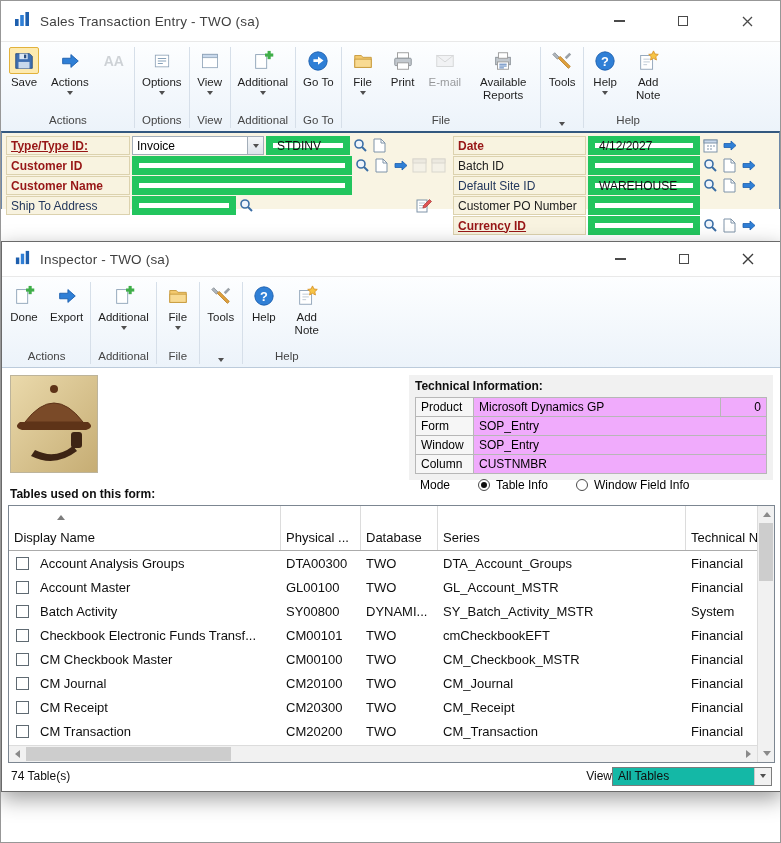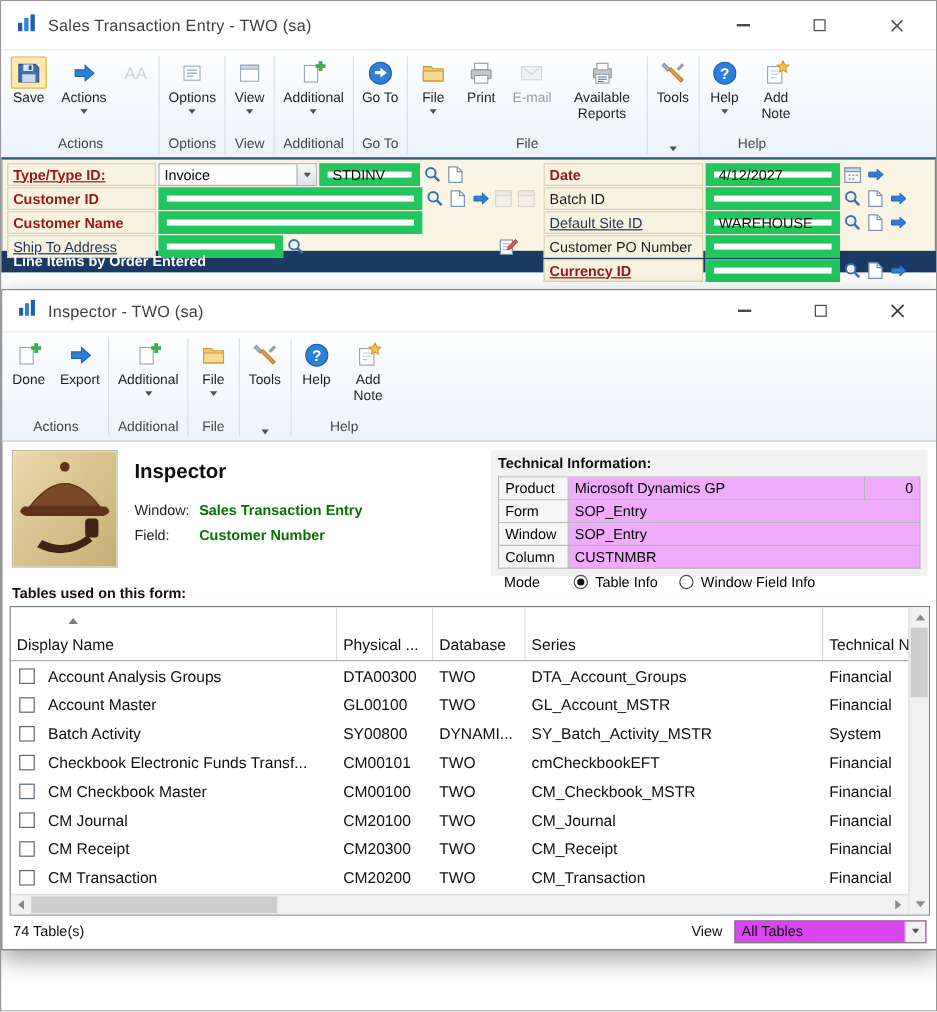--- a/index.html
+++ b/index.html
@@ -22,35 +22,35 @@
   .ribbon.h90{height:90px}
   .ribbon.h92{height:92px}
   .rgroup{display:flex;flex-direction:column;justify-content:space-between}
   .rrow{display:flex;align-items:flex-start}
   .rbtn{display:flex;flex-direction:column;align-items:center;gap:2px;padding:3px 6px 0;font-size:11.5px;color:#1e1e1e;min-width:36px;cursor:default}
   .rbtn .lbl{text-align:center;line-height:1.15;max-width:60px}
   .rbtn .lbl.narrow{max-width:34px}
   .rbtn.disabled{opacity:.45}
   .iconbox{height:27px;display:flex;align-items:center;justify-content:center;padding:1px 3px}
   .iconbox.hl{background:#fdeab0;border:1px solid #e2b23c;border-radius:2px}
-  .aa-ic{font-weight:normal;color:#9aa0a6;font-size:14px}
+  .aa-ic{font-weight:bold;color:#9aa0a6;font-size:14px}
   .dd{width:0;height:0;border-left:3.5px solid transparent;border-right:3.5px solid transparent;border-top:4px solid #4f4f4f;display:inline-block}
   .glabel{display:flex;align-items:center;justify-content:center;gap:3px;font-size:11.5px;color:#454545;padding:2px 6px 5px}
   .vsep{width:1px;background:#d6dfe9;margin:3px 1px}
 
   
   .formarea{height:78px;background:#f9f4e3;border-top:2px solid #33587f;border-left:1px solid #6d88a8;border-right:1px solid #6d88a8;padding:3px 3px 16px 4px;display:flex;gap:6px}
   .fcol{display:flex;flex-direction:column}
   .frow{display:flex;align-items:center;height:20px;margin-bottom:1px;gap:2px}
   .flabel{width:124px;height:19px;border:1px solid #dcd2ae;background:#f8f3e0;display:flex;align-items:center;padding:0 4px;font-size:12px;font-weight:bold;color:#1c1c1c;white-space:nowrap;overflow:hidden}
   .fcol.right .flabel{width:133px}
   .flabel.req{color:#971616}
   .flabel.lnk{text-decoration:underline}
   .flabel.plain{font-weight:normal}
-  .flabel.dlnk{font-weight:normal;text-decoration:underline;color:#23375c}
+  .flabel.dlnk{font-weight:normal;color:#23375c}
   .finput{height:19px;border:7px solid #22c55e;background:#fff;font-size:12px;display:flex;align-items:center;padding:0 4px;color:#101010}
   .combo{display:flex;align-items:stretch;height:19px;border:1px solid #a3aeb9;background:#fff}
   .combo .ctext{flex:1;font-size:12px;display:flex;align-items:center;padding:0 4px}
   .combo .cbtn{width:16px;border-left:1px solid #a3aeb9;background:linear-gradient(#f5f7f9,#dde3ea);display:flex;align-items:center;justify-content:center}
   .fic{display:flex;align-items:center;justify-content:center;width:17px;height:18px}
   .fic.dim{opacity:.45}
   .sectionbar{height:18px;background:#1a3a64;display:flex;align-items:center;padding:0 10px;color:#fff;font-size:12px;font-weight:bold;overflow:hidden}
 
   
   .insp{position:absolute;top:240px;left:0;width:781px;height:551px;background:#fff;border:1px solid #6a6a6a;box-shadow:0 7px 20px rgba(0,0,0,.38);display:flex;flex-direction:column}
@@ -65,21 +65,21 @@
   .tech{margin-left:auto;width:364px;background:#f1f1f1;padding:4px 6px 0;font-size:12px}
   .tech h3{font-size:12px;font-weight:bold;margin-bottom:4px;color:#0f0f0f}
   .ti{border-top:1px solid #b7b7b7;border-left:1px solid #b7b7b7}
   .ti-row{display:flex;height:19px}
   .ti-row>div{border-right:1px solid #b7b7b7;border-bottom:1px solid #b7b7b7;display:flex;align-items:center;padding:0 5px;background:#f0abfc;font-size:12px;overflow:hidden;white-space:nowrap}
   .ti-k{width:58px;background:#f6f6f6 !important;flex:none}
   .ti-v{flex:1}
   .ti-n{width:46px;justify-content:flex-end;flex:none}
   .mode{display:flex;align-items:center;height:21px;font-size:12px}
   .mode .mk{width:63px;padding-left:5px}
-  .mode .opts{display:flex;gap:18px}
+  .mode .opts{display:flex;gap:28px}
   .radio{display:flex;align-items:center;gap:6px}
   .rdot{width:12px;height:12px;border:1px solid #4a4a4a;border-radius:50%;background:#fff;display:flex;align-items:center;justify-content:center;flex:none}
   .rdot.on::after{content:"";width:6px;height:6px;border-radius:50%;background:#0f0f0f}
 
   .tlabel{font-size:12px;font-weight:bold;padding:3px 8px 4px;color:#0f0f0f}
 
   
   .listbox{margin:0 6px;height:258px;border:1px solid #7c8691;display:flex}
   .lmain{flex:1;display:flex;flex-direction:column;min-width:0}
   .lheader{display:grid;grid-template-columns:272px 80px 77px 248px 1fr;height:45px;border-bottom:1px solid #ababab;position:relative;flex:none}
@@ -99,21 +99,21 @@
   .tri-d{width:0;height:0;border-left:4px solid transparent;border-right:4px solid transparent;border-top:5px solid #8a8a8a}
   .hthumb{width:205px;background:#cdcdcd;margin:1px 0}
   .htrack{flex:1}
   .vscroll{width:17px;background:#f1f1f1;border-left:1px solid #dcdcdc;display:flex;flex-direction:column}
   .vthumb{height:58px;background:#cdcdcd;margin:0 1px}
   .vtrack{flex:1}
 
   
   .istatus{margin-top:auto;height:26px;display:flex;align-items:center;padding:0 9px 4px;font-size:12px;color:#0f0f0f}
   .istatus .spacer{flex:1}
-  .vcombo{display:flex;height:19px;width:160px;border:1px solid #7c7c7c;background:#d946ef;margin-left:10px}
+  .vcombo{display:flex;height:19px;width:160px;border:1px solid #7c7c7c;background:#14b8a6;}
   .vcombo .vtext{flex:1;display:flex;align-items:center;padding:0 5px;font-size:12px;white-space:nowrap;overflow:hidden}
   .vcombo .vbtn{width:17px;display:flex;align-items:center;justify-content:center;border-left:1px solid #c9c9c9;background:#f1f1f1}
 </style>
 </head>
 <body>
 
 <div class="screen">
 
   <section>
     <header class="titlebar tall">
@@ -496,23 +496,20 @@
             </span>
           <span class="fic">
               <svg width="15" height="13" viewBox="0 0 15 13">
                 <path d="M2 4.5 h7 V2 l5 4.5 -5 4.5 V8.5 H2z" fill="#2f7fd6" stroke="#1d5fae" stroke-width=".8"></path>
               </svg>
             </span>
         </div>
       </div>
     </div>
 
-    <div class="sectionbar">
-      <span>Line Items by Order Entered</span>
-    </div>
   </section>
 
   <section class="insp">
     <header class="titlebar short">
       <span>
         <svg width="17" height="17" viewBox="0 0 18 18">
             <rect width="18" height="18" fill="#fff"></rect>
             <rect x="2" y="9" width="3.6" height="7" fill="#1d5fae"></rect>
             <rect x="7.2" y="5" width="3.6" height="11" fill="#2f7fd6"></rect>
             <rect x="12.4" y="2" width="3.6" height="14" fill="#1d5fae"></rect>
@@ -650,31 +647,20 @@
               </linearGradient>
             </defs>
           <rect width="86" height="96" fill="url(#bg1)"></rect>
           <path d="M14 46 Q43 8 72 46 Z" fill="#7a4a28" stroke="#5e3318"></path>
           <path d="M9 46 L77 46 Q84 51 75 54 L11 54 Q2 51 9 46 Z" fill="#5e3318"></path>
           <circle cx="43" cy="13" r="4" fill="#5e3318"></circle>
           <rect x="60" y="56" width="11" height="16" rx="3" fill="#3d2414"></rect>
           <path d="M24 74 Q44 84 62 70 L66 75 Q44 92 20 80 Z" fill="#3d2414"></path>
         </svg>
       </div>
-      <div class="ititle">
-        <h2>Inspector</h2>
-        <div class="kv">
-          <span class="k">Window:</span>
-          <span class="v">Sales Transaction Entry</span>
-        </div>
-        <div class="kv">
-          <span class="k">Field:</span>
-          <span class="v">Customer Number</span>
-        </div>
-      </div>
       <div class="tech">
         <h3>Technical Information:</h3>
         <div class="ti">
           <div class="ti-row">
             <div class="ti-k">Product</div>
             <div class="ti-v">Microsoft Dynamics GP</div>
             <div class="ti-n">0</div>
           </div>
           <div class="ti-row">
             <div class="ti-k">Form</div>

